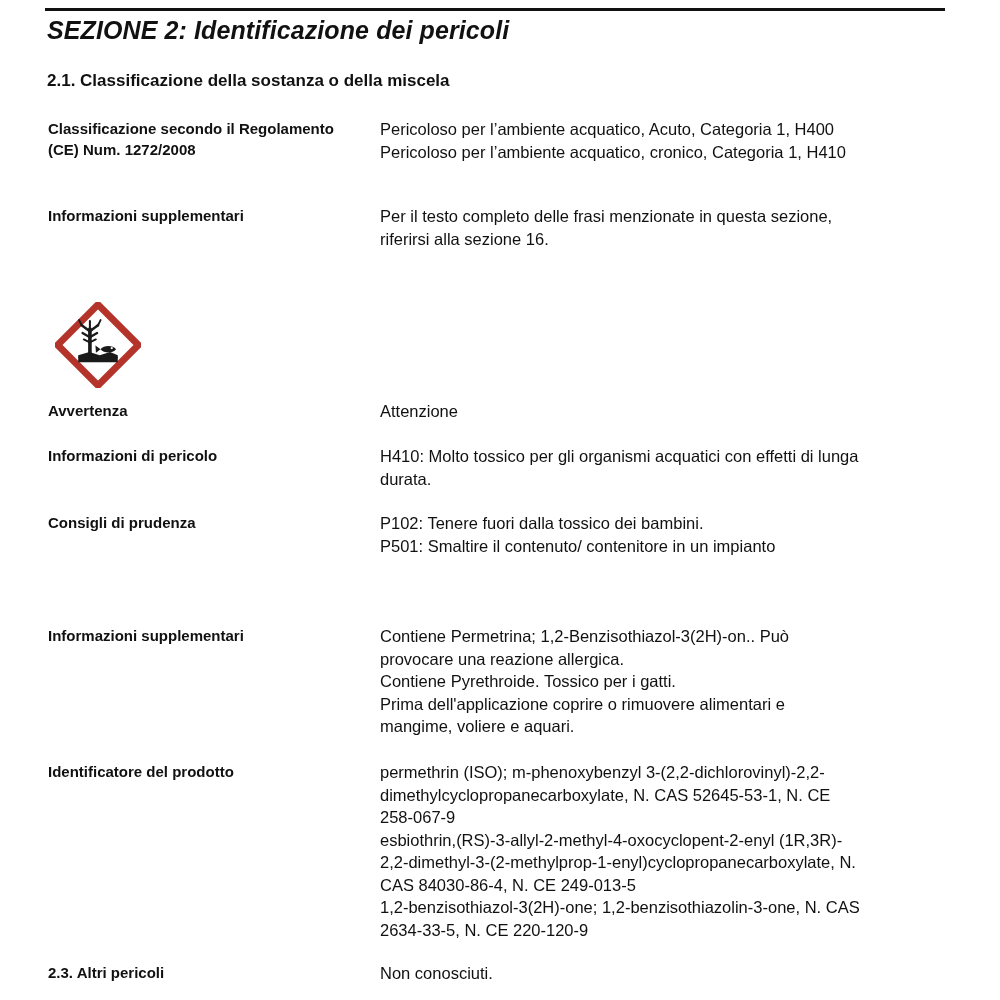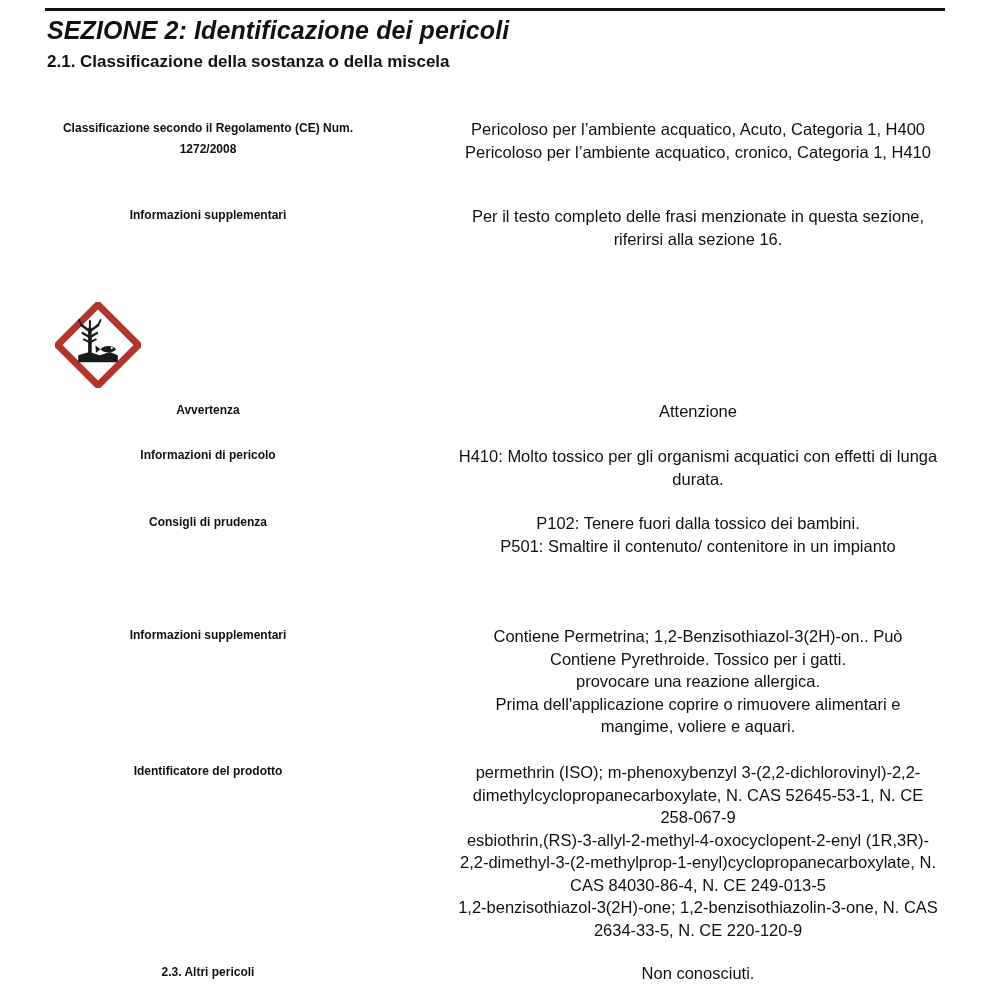--- a/index.html
+++ b/index.html
@@ -11,21 +11,20 @@
     width: 1000px;
     height: 1000px;
     font-family: "Liberation Sans", sans-serif;
     color: #111111;
     position: relative;
     overflow: hidden;
   }
   .page {
     position: absolute;
     inset: 0;
-    text-align: center;
   }
 
   
   .top-rule {
     position: absolute;
     left: 45px;
     top: 8px;
     width: 900px;
     height: 3px;
     background: #111111;
@@ -44,45 +43,44 @@
   }
 
   
   .subheading {
     position: absolute;
     left: 47px;
     font-size: 17px;
     font-weight: bold;
     white-space: nowrap;
   }
-  #sub-21 { top: 52px; }
+  #sub-21 { top: 71px; }
   #sub-22 { top: 252px; }
 
   
   .row {
     position: absolute;
     left: 0;
     width: 1000px;
   }
   .row .label {
     position: absolute;
     left: 48px;
     width: 320px;
-    font-size: 12px;
+    font-size: 15px;
     font-weight: bold;
     line-height: 21px;
   }
   .row .value {
     position: absolute;
     left: 380px;
     width: 580px;
     font-size: 16.5px;
     font-weight: normal;
     line-height: 22.5px;
-    margin-left: 28px;
   }
   .value .line { display: block; white-space: nowrap; }
 
   
   #row-classificazione { top: 118px; }
   #row-infosupp-1      { top: 205px; }
   #row-avvertenza      { top: 400px; }
   #row-indicazioni     { top: 445px; }
   #row-consigli        { top: 512px; }
   #row-infosupp-2      { top: 625px; }
@@ -181,22 +179,22 @@
     <div class="value">
       <span class="line">P102: Tenere fuori dalla tossico dei bambini.</span>
       <span class="line">P501: Smaltire il contenuto/ contenitore in un impianto</span>
     </div>
   </div>
 
   <div class="row" id="row-infosupp-2">
     <div class="label">Informazioni supplementari</div>
     <div class="value">
       <span class="line">Contiene Permetrina; 1,2-Benzisothiazol-3(2H)-on.. Può</span>
+      <span class="line">provocare una reazione allergica.</span>
       <span class="line">Contiene Pyrethroide. Tossico per i gatti.</span>
-      <span class="line">provocare una reazione allergica.</span>
       <span class="line">Prima dell'applicazione coprire o rimuovere alimentari e</span>
       <span class="line">mangime, voliere e aquari.</span>
     </div>
   </div>
 
   <div class="row" id="row-identificatore">
     <div class="label">Identificatore del prodotto</div>
     <div class="value">
       <span class="line">permethrin (ISO); m-phenoxybenzyl 3-(2,2-dichlorovinyl)-2,2-</span>
       <span class="line">dimethylcyclopropanecarboxylate, N. CAS 52645-53-1, N. CE</span>

